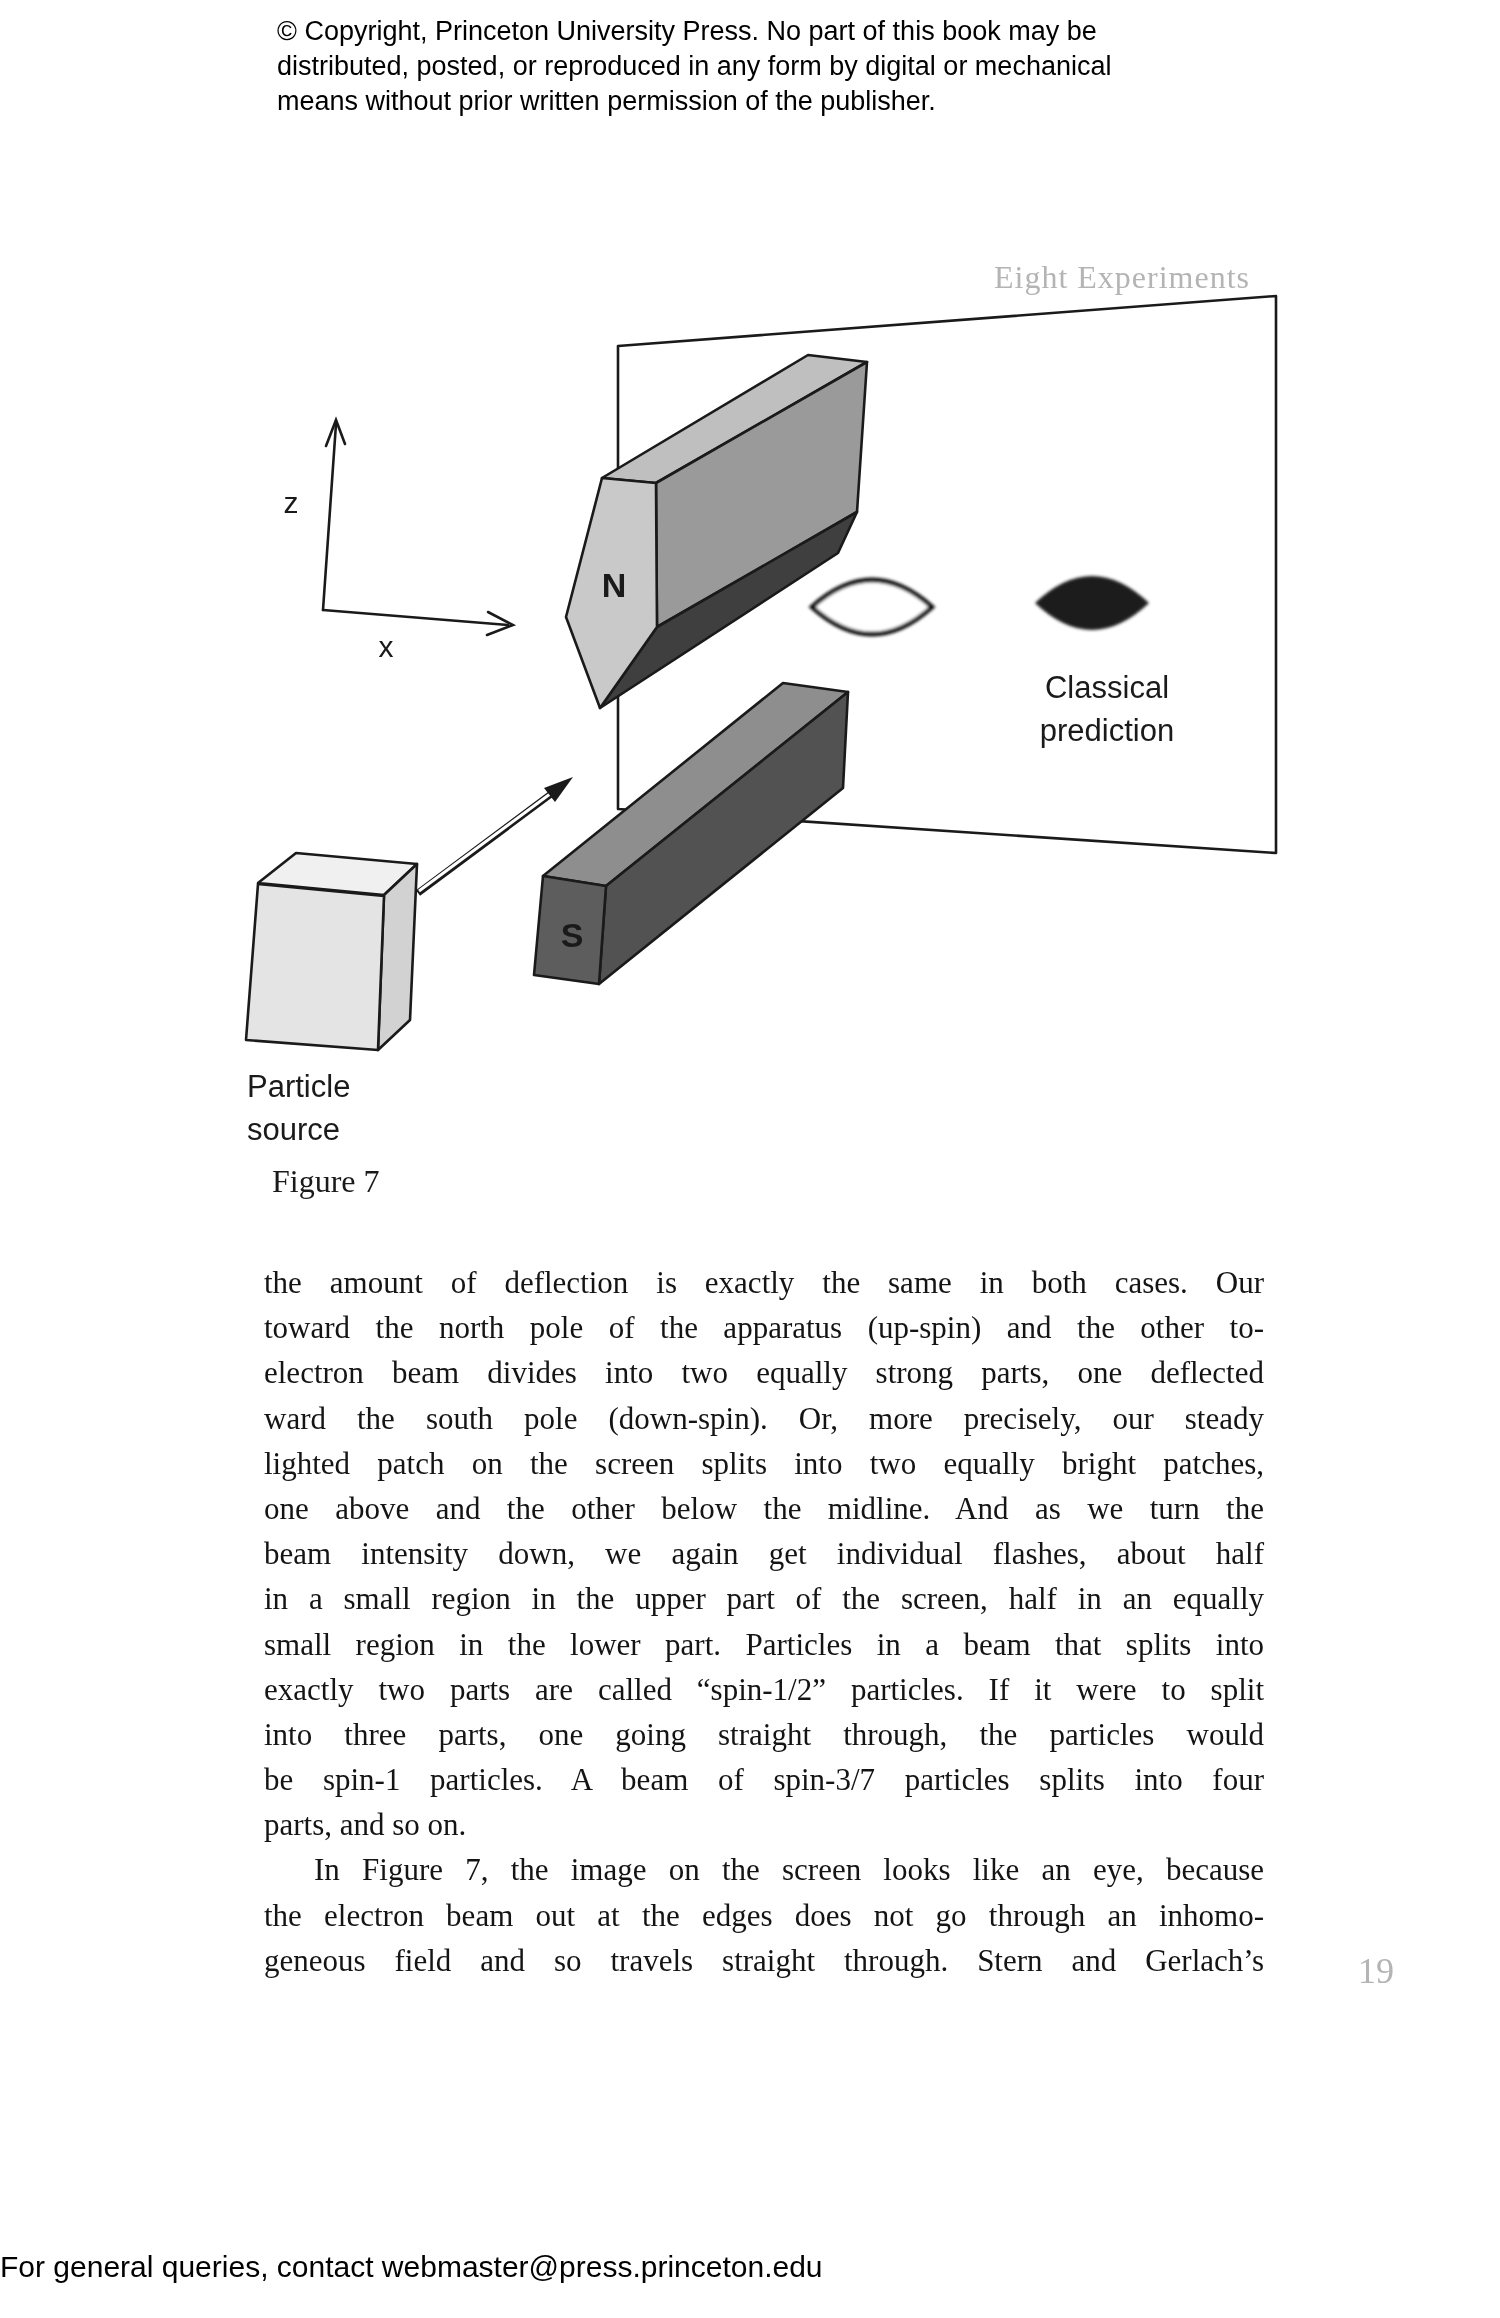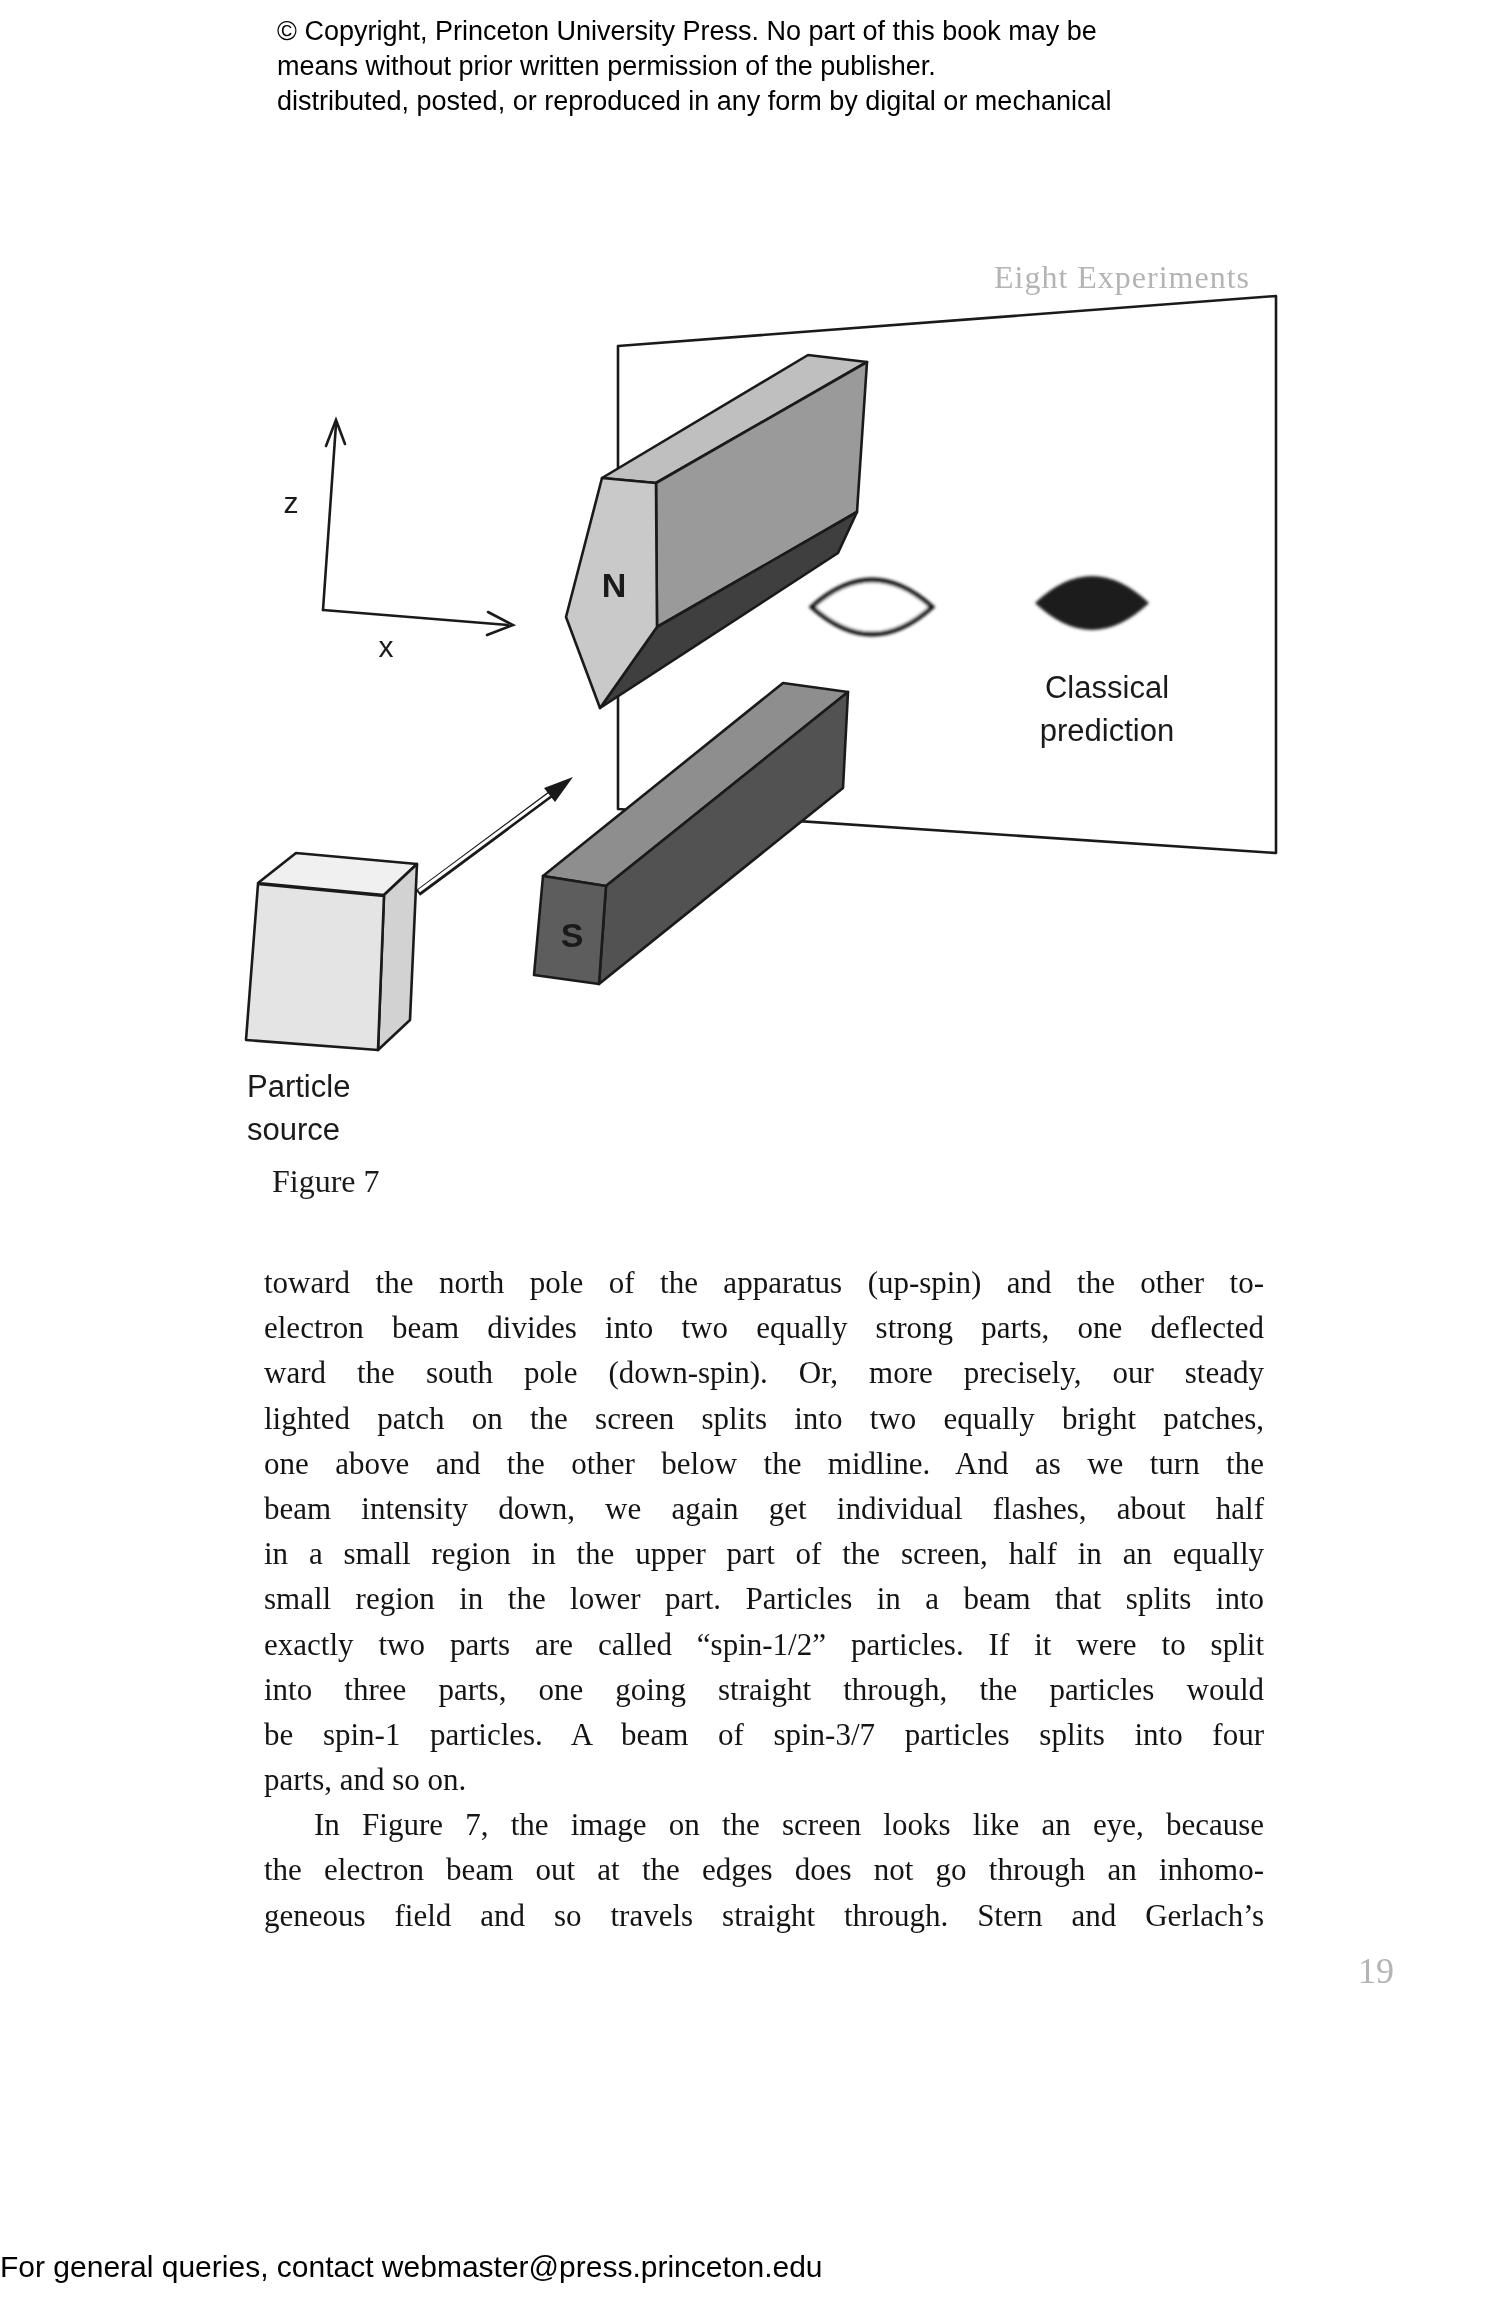--- a/index.html
+++ b/index.html
@@ -51,22 +51,22 @@
   .outl{stroke:#1a1a1a;stroke-width:2.6;stroke-linejoin:round;}
   .thin{stroke:#1a1a1a;stroke-width:2.6;fill:none;stroke-linecap:round;}
 </style>
 </head>
 <body>
 
 <div class="page">
 
   <div class="copyright">
     <div>© Copyright, Princeton University Press. No part of this book may be</div>
+    <div>distributed, posted, or reproduced in any form by digital or mechanical</div>
     <div>means without prior written permission of the publisher.</div>
-    <div>distributed, posted, or reproduced in any form by digital or mechanical</div>
   </div>
 
   <div class="running-header">Eight Experiments</div>
 
   <svg class="figure-svg" width="1500" height="2318" viewBox="0 0 1500 2318">
     <defs>
       <filter id="soft" x="-30%" y="-30%" width="160%" height="160%">
         <feGaussianBlur stdDeviation="1.4"></feGaussianBlur>
       </filter>
     </defs>
@@ -117,20 +117,21 @@
       <text class="t-axis" x="291" y="513" text-anchor="middle">z</text>
       <text class="t-axis" x="386" y="657" text-anchor="middle">x</text>
     </g>
 
     <text class="t-sans" x="247" y="1097">Particle</text>
     <text class="t-sans" x="247" y="1140">source</text>
     <text class="t-caption" x="272" y="1192">Figure 7</text>
   </svg>
 
   <div class="bodytext">
+    <div class="bline">the amount of deflection is exactly the same in both cases. Our</div>
     <div class="bline">toward the north pole of the apparatus (up-spin) and the other to-</div>
     <div class="bline">electron beam divides into two equally strong parts, one deflected</div>
     <div class="bline">ward the south pole (down-spin). Or, more precisely, our steady</div>
     <div class="bline">lighted patch on the screen splits into two equally bright patches,</div>
     <div class="bline">one above and the other below the midline. And as we turn the</div>
     <div class="bline">beam intensity down, we again get individual flashes, about half</div>
     <div class="bline">in a small region in the upper part of the screen, half in an equally</div>
     <div class="bline">small region in the lower part. Particles in a beam that splits into</div>
     <div class="bline">exactly two parts are called “spin-1/2” particles. If it were to split</div>
     <div class="bline">into three parts, one going straight through, the particles would</div>

